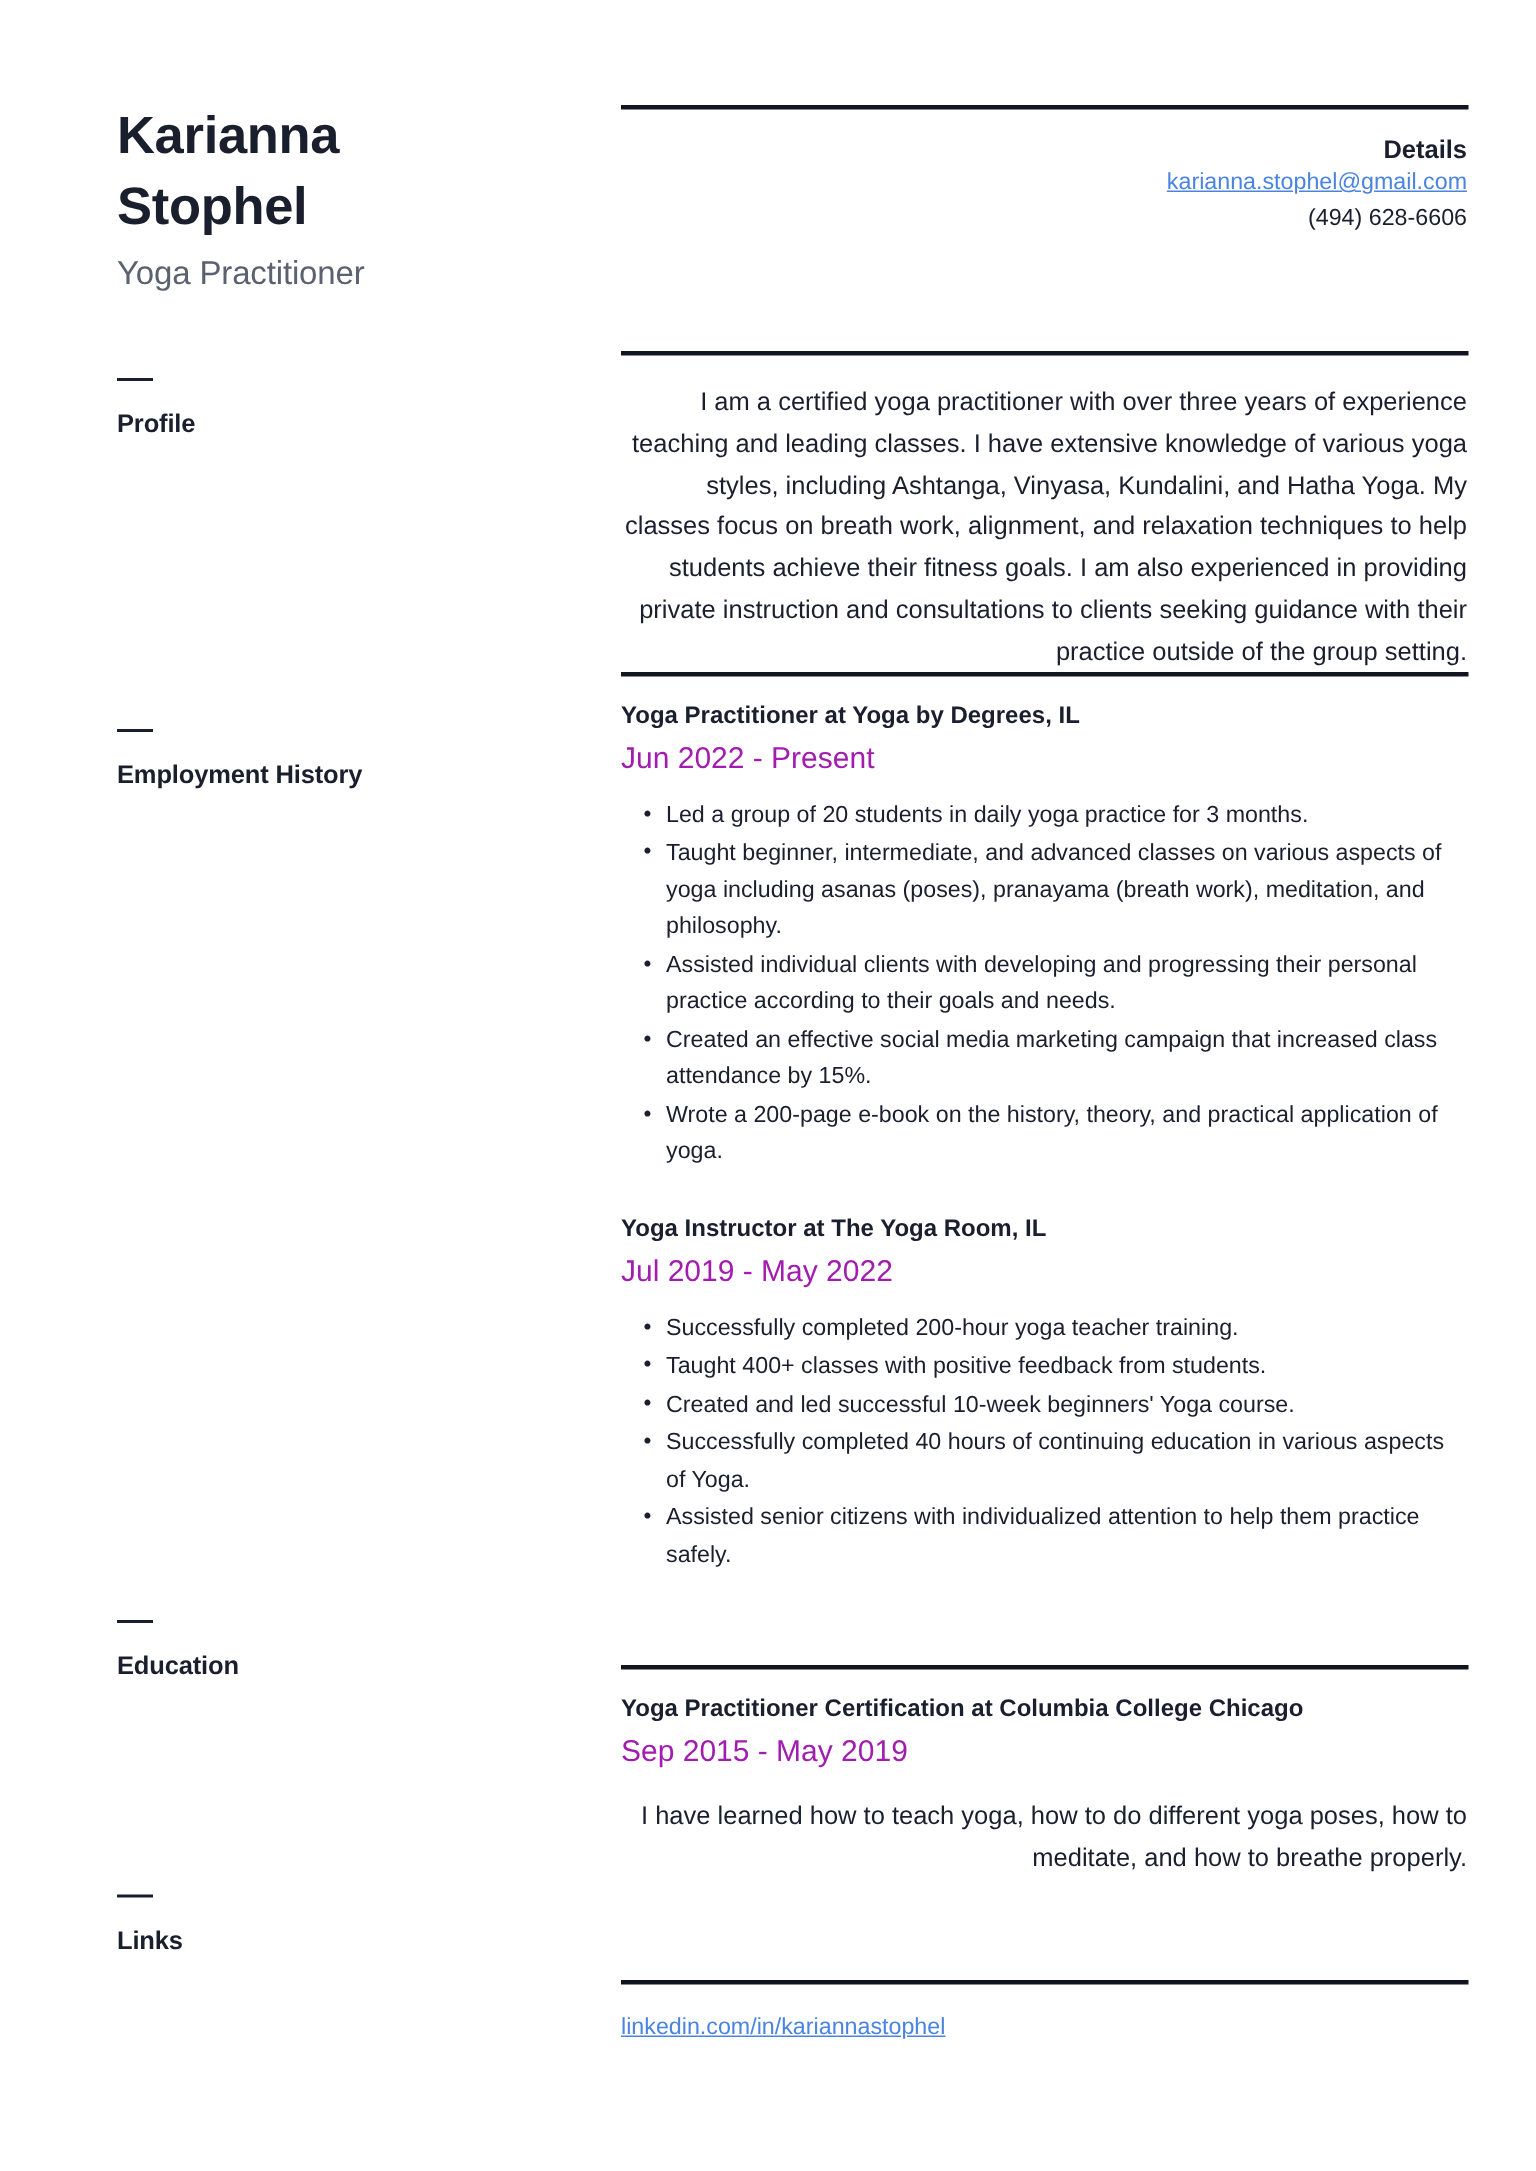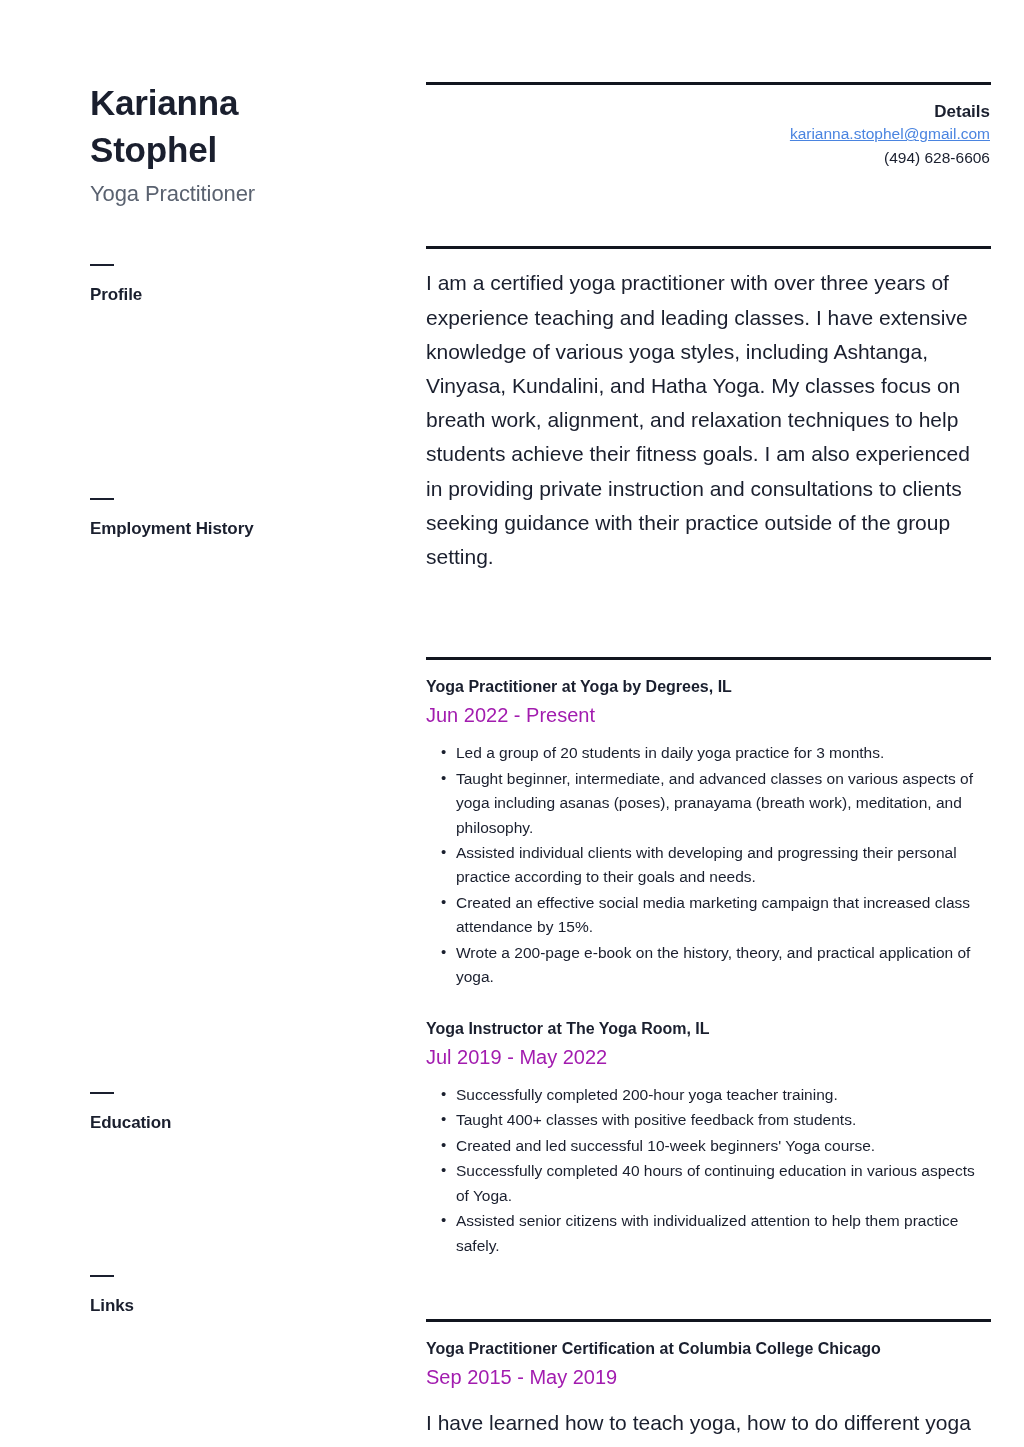--- a/index.html
+++ b/index.html
@@ -14,21 +14,21 @@
     font-family: "Liberation Sans", sans-serif;
     color: #1a1f2e;
     -webkit-font-smoothing: antialiased;
   }
 
   .page {
     position: relative;
     width: 1024px;
     height: 1250px;
     background: #ffffff;
-    padding: 16px;
+    padding: 4px;
   }
 
   .resume-grid {
     display: grid;
     grid-template-columns: 330px 570px;
     column-gap: 0;
     padding: 58px 0 0 74px;
   }
 
   
@@ -84,21 +84,21 @@
   }
 
   .rule {
     height: 3px;
     background: #11151f;
     width: 565px;
   }
 
   .block-details   { margin-top: 8px; text-align: right; }
   .block-profile   { margin-top: 76px; }
-  .block-employment{ margin-top: 83px; }
+  .block-employment{ }
   .block-education { margin-top: 61px; }
   .block-links     { margin-top: 68px; }
 
   .details-head {
     font-size: 17px;
     font-weight: bold;
     color: #1a1f2e;
     margin-top: 16px;
     line-height: 1.25;
   }
@@ -109,24 +109,25 @@
   }
   a.link, .link {
     color: #4a84e0;
     text-decoration: underline;
     text-decoration-color: #4a84e0;
     font-size: 15.5px;
     line-height: 1.55;
   }
 
   .body-text {
-    font-size: 21px;
+    font-size: 17px;
     line-height: 1.63;
     color: #1a1f2e;
     margin: 0;
+    text-align: right;
   }
   .profile-body { margin-top: 17px; }
 
   .entry { margin-top: 0; }
   .entry + .entry { margin-top: 29px; }
   .entry-title {
     font-size: 16px;
     font-weight: bold;
     color: #1a1f2e;
     line-height: 1.3;

